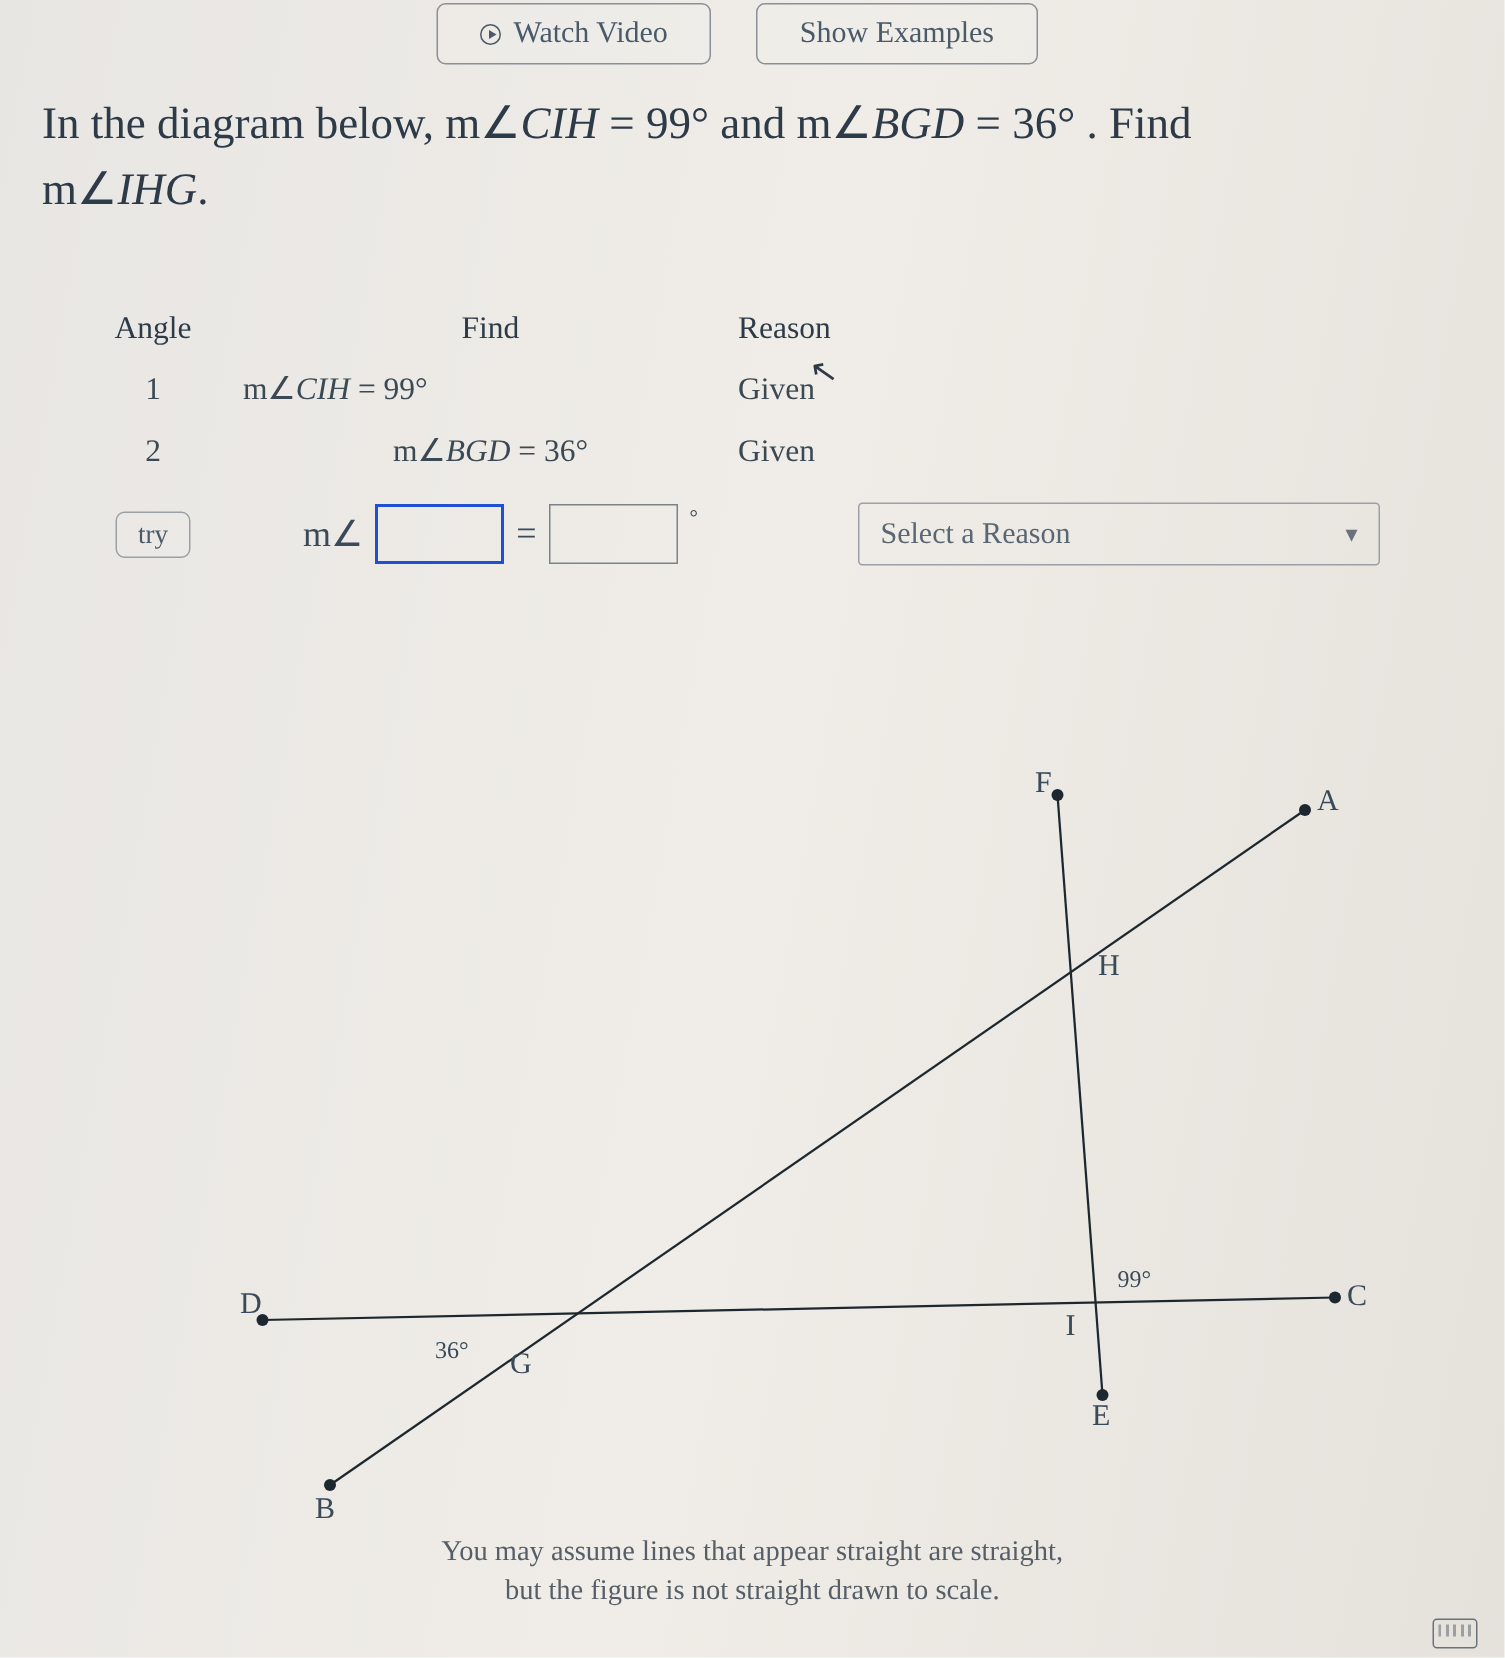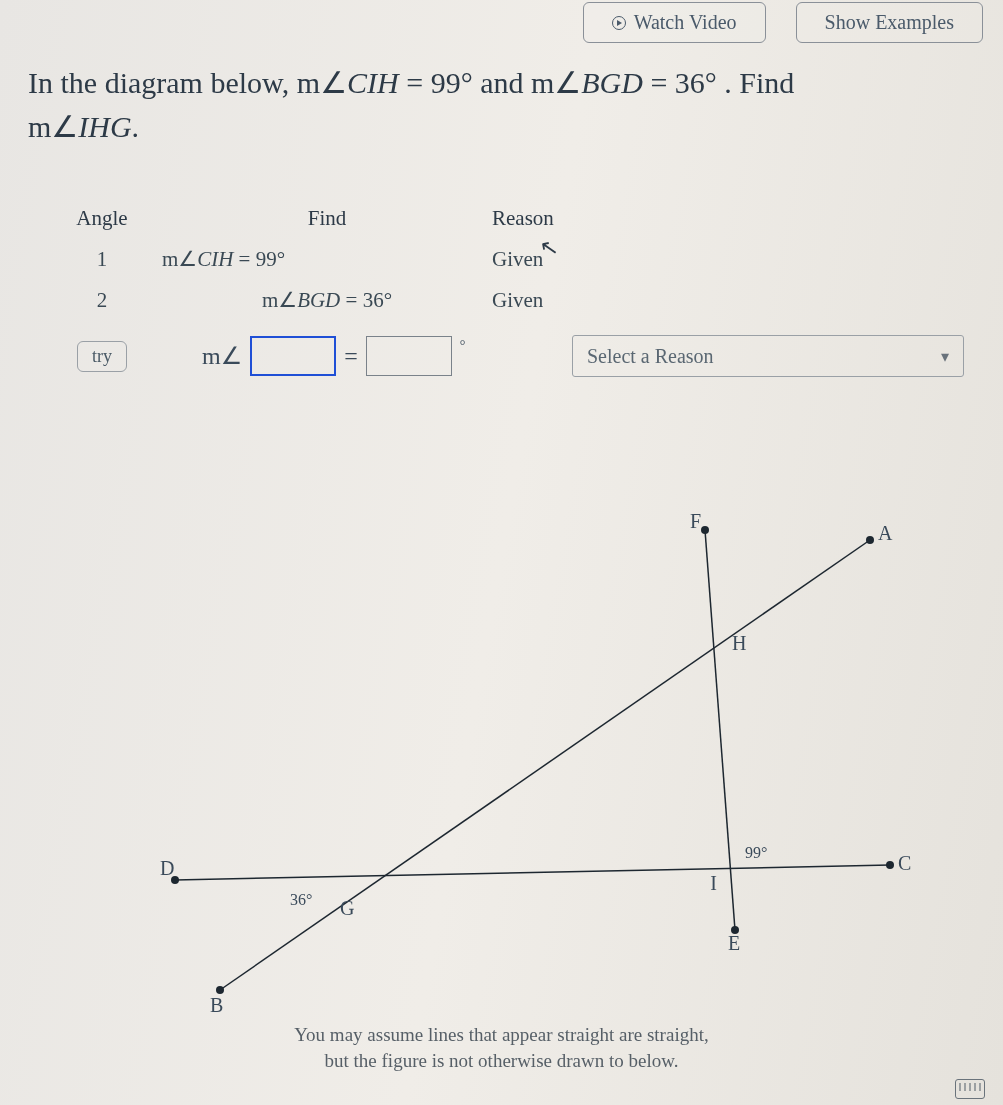--- a/index.html
+++ b/index.html
@@ -8,21 +8,21 @@
     height: 1105px;
     background: linear-gradient(100deg, #e8e6e3 0%, #f0ede8 50%, #e5e2dc 100%);
     font-family: "Times New Roman", serif;
     color: #3a4a5a;
     overflow: hidden;
     position: relative;
   }
   .top-buttons {
     display: flex;
     gap: 30px;
-    justify-content: flex-end;
+    justify-content: center;
     padding: 2px 20px 0 0;
   }
   .top-btn {
     border: 1px solid #8a9098;
     border-radius: 6px;
     padding: 8px 28px;
     font-family: inherit;
     font-size: 20px;
     color: #4a5a6a;
     background: rgba(255,255,255,.05);
@@ -104,21 +104,21 @@
     border: 1px solid #9aa0a6;
     border-radius: 3px;
     height: 42px;
     display: flex;
     align-items: center;
     justify-content: space-between;
     padding: 0 14px;
     font-size: 20px;
     color: #5a6772;
     background: rgba(255,255,255,.02);
-    width: 392px;
+    width: 348px;
   }
   .chev { font-size: 16px; color: #69727b; }
   .cursor-icon {
     position: absolute;
     left: 540px; top: 235px;
     font-size: 22px; color: #2d3a47;
     transform: rotate(-10deg);
   }
   
   .diagram {
@@ -240,16 +240,16 @@
   <text class="lbl" x="602" y="140">H</text>
   <text class="lbl" x="587" y="380" text-anchor="end">I</text>
 
   <text class="sm" x="615" y="348">99°</text>
   <text class="sm" x="160" y="395">36°</text>
 </svg>
 </div>
 
 <div class="footer-note">
   <div>You may assume lines that appear straight are straight,</div>
-  <div>but the figure is not otherwise drawn to below.</div>
+  <div>but the figure is not straight drawn to scale.</div>
 </div>
 
 <div class="kbd-icon"></div>
 
 </body></html>

